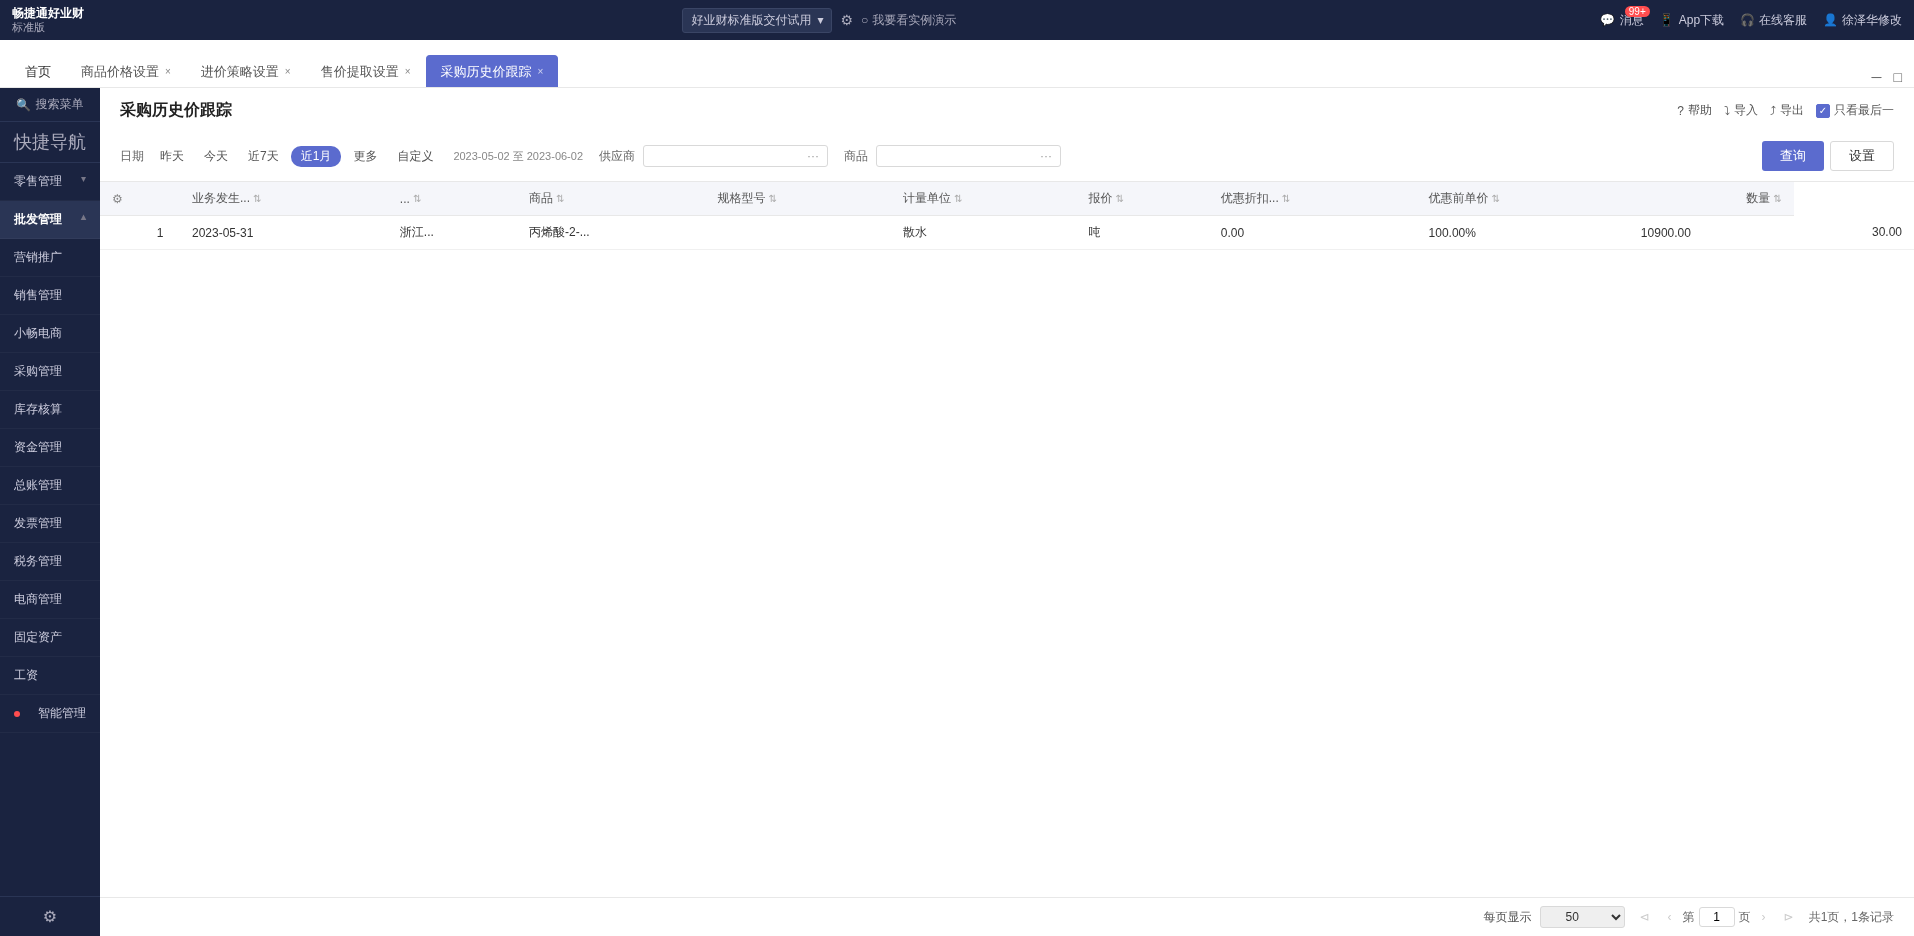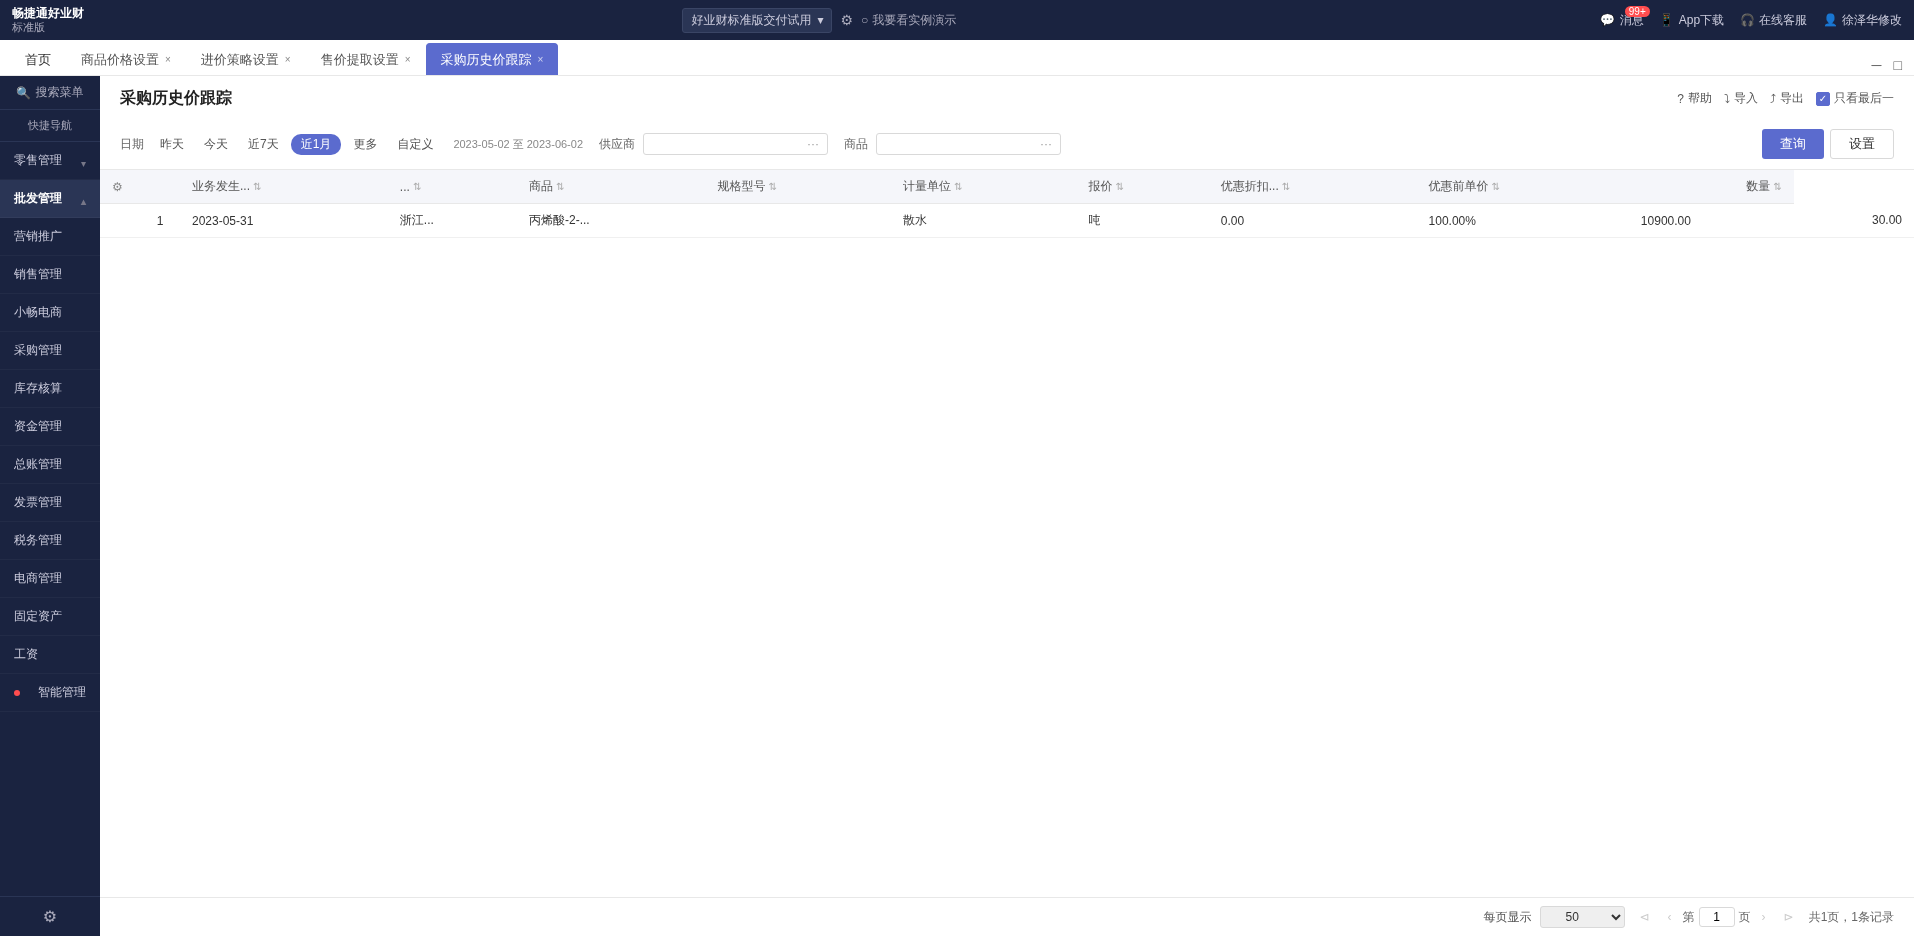--- a/index.html
+++ b/index.html
@@ -12,37 +12,37 @@
     .app-logo .sub { color: #aab; font-size: 11px; font-weight: normal; }
     .top-bar-middle { display: flex; align-items: center; gap: 8px; flex: 1; max-width: 320px; margin: 0 20px; }
     .version-select { background: #2a3555; border: 1px solid #3a4565; color: #ccd; font-size: 12px; padding: 3px 8px; border-radius: 3px; display: flex; align-items: center; gap: 6px; cursor: pointer; }
     .gear-btn { color: #aab; cursor: pointer; font-size: 14px; }
     .demo-btn { color: #aab; font-size: 12px; cursor: pointer; display: flex; align-items: center; gap: 4px; }
     .top-bar-right { display: flex; align-items: center; gap: 16px; color: #ccd; font-size: 12px; }
     .badge-btn { position: relative; cursor: pointer; display: flex; align-items: center; gap: 4px; color: #ccd; }
     .badge { background: #ff4d4f; color: #fff; font-size: 10px; border-radius: 8px; padding: 0 4px; min-width: 18px; text-align: center; position: absolute; top: -6px; right: -6px; }
 
     
-    .tab-bar { height: 36px; background: #fff; display: flex; align-items: flex-end; padding: 0 0 0 10px; border-bottom: 1px solid #e8e8e8; flex-shrink: 0; gap: 0; overflow-x: auto; }
+    .tab-bar { height: 48px; background: #fff; display: flex; align-items: flex-end; padding: 0 0 0 10px; border-bottom: 1px solid #e8e8e8; flex-shrink: 0; gap: 0; overflow-x: auto; }
     .tab-item { display: flex; align-items: center; padding: 0 14px; height: 32px; font-size: 13px; cursor: pointer; border: 1px solid transparent; border-bottom: none; border-radius: 4px 4px 0 0; color: #555; white-space: nowrap; gap: 6px; }
     .tab-item.home { color: #333; font-weight: 500; background: transparent; border-color: transparent; }
     .tab-item.active-blue { background: #5b6bce; color: #fff; border-color: #5b6bce; }
     .tab-close { font-size: 10px; color: inherit; cursor: pointer; opacity: 0.7; }
     .tab-bar-actions { margin-left: auto; display: flex; align-items: center; padding: 0 8px; gap: 4px; }
     .tab-bar-action { color: #666; cursor: pointer; font-size: 14px; padding: 2px 4px; }
 
     
     .main-layout { display: flex; flex: 1; overflow: hidden; }
 
     
     .sidebar { width: 100px; background: #1a2340; display: flex; flex-direction: column; flex-shrink: 0; overflow-y: auto; }
     .sidebar-search { padding: 8px 10px; border-bottom: 1px solid #2a3555; }
     .sidebar-search-btn { color: #aab; font-size: 12px; cursor: pointer; display: flex; align-items: center; justify-content: center; gap: 4px; }
-    .sidebar-quick-nav { padding: 8px 10px; border-bottom: 1px solid #2a3555; color: #aab; font-size: 11px; cursor: pointer; text-align: center; }
-    .sidebar-item { padding: 10px 6px; text-align: center; color: #ccd; font-size: 12px; cursor: pointer; display: flex; align-items: flex-end; justify-content: space-between; padding: 10px 14px; border-bottom: 1px solid rgba(255,255,255,0.04); }
+    .sidebar-quick-nav { padding: 8px 10px; border-bottom: 1px solid #2a3555; color: #aab; font-size: 18px; cursor: pointer; text-align: center; }
+    .sidebar-item { padding: 10px 6px; text-align: center; color: #ccd; font-size: 12px; cursor: pointer; display: flex; align-items: flex-start; justify-content: space-between; padding: 10px 14px; border-bottom: 1px solid rgba(255,255,255,0.04); }
     .sidebar-item.active { background: #2a3555; color: #fff; font-weight: bold; }
     .sidebar-item .expand-icon { font-size: 10px; color: #778; }
     .sidebar-item.has-dot { display: flex; align-items: center; }
     .sidebar-item .dot { width: 6px; height: 6px; border-radius: 50%; background: #ff4d4f; margin-right: 4px; }
     .sidebar-bottom { margin-top: auto; padding: 10px; display: flex; justify-content: center; border-top: 1px solid #2a3555; }
     .sidebar-gear { color: #aab; cursor: pointer; font-size: 16px; }
 
     
     .content-area { flex: 1; display: flex; flex-direction: column; overflow: hidden; background: #f5f6fa; }
 

